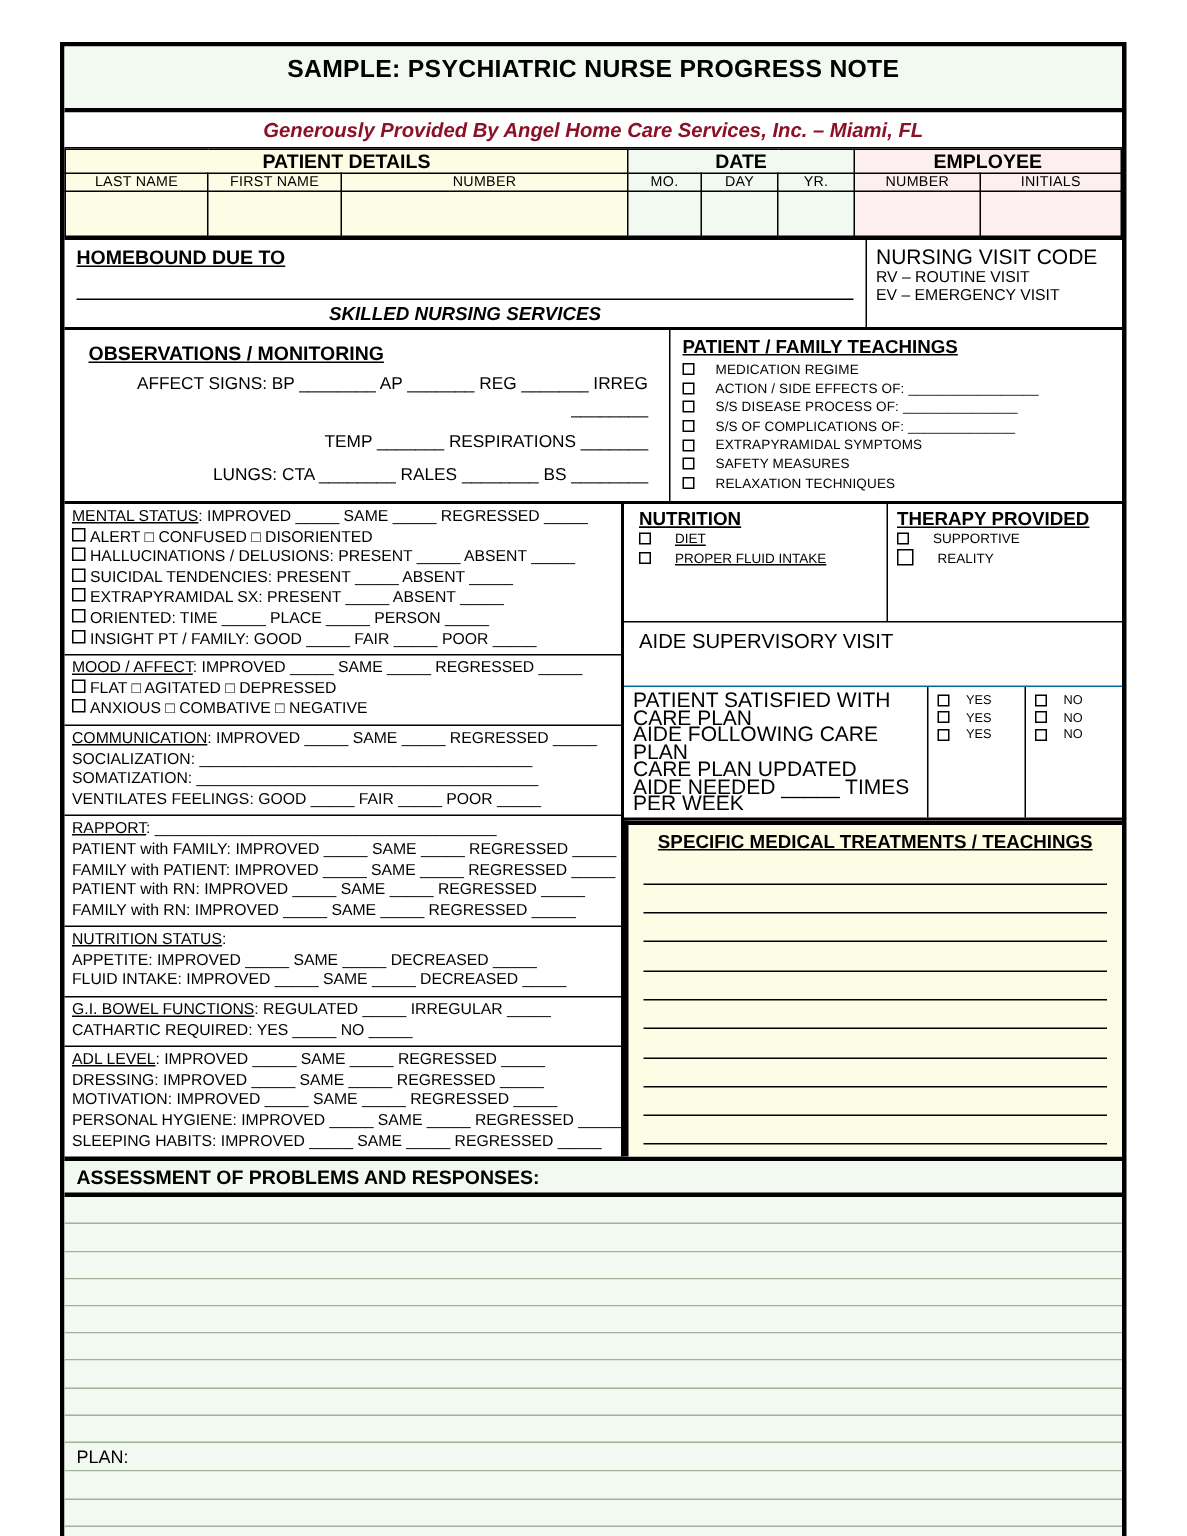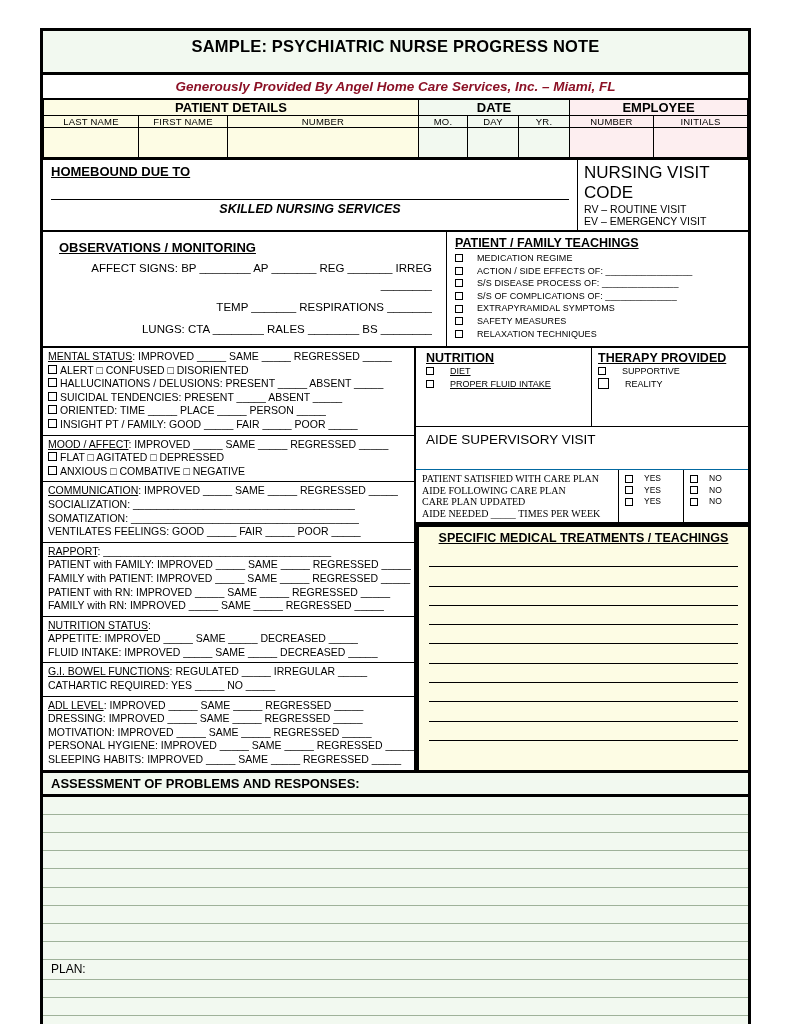--- a/index.html
+++ b/index.html
@@ -23,21 +23,21 @@
   .pink{background:#fdeef0;}
   .fillrow{height:30px;}
 
   
   .hb-wrap{display:flex;border-top:2px solid #000;border-bottom:2px solid #000;}
   .hb-left{flex:1;padding:4px 8px 2px 8px;position:relative;border-right:1px solid #000;}
   .hb-title{font-size:13px;font-weight:bold;text-decoration:underline;}
   .hb-line{border-bottom:1px solid #000;height:14px;margin-top:6px;}
   .hb-sns{text-align:center;font-style:italic;font-weight:bold;font-size:12.5px;padding-top:2px;}
   .hb-right{width:158px;padding:3px 6px;font-size:10.5px;}
-  .hb-right .nvc{font-size:17px;font-weight:normal;}
+  .hb-right .nvc{font-size:14px;font-weight:normal;}
 
   
   .obs-wrap{display:flex;border-bottom:2px solid #000;}
   .obs-left{flex:1;padding:8px 8px 8px 8px;border-right:1px solid #000;}
   .obs-title{font-size:13px;font-weight:bold;text-decoration:underline;padding-left:8px;}
   .vs{font-size:11.5px;margin-top:5px;text-align:right;padding-right:6px;line-height:17px;}
   .obs-right{width:287px;padding:4px 6px 4px 8px;}
   .pf-title{font-size:12.5px;font-weight:bold;text-decoration:underline;}
   .chk-list{margin-top:2px;}
   .chk-row{font-size:9px;line-height:12.6px;display:flex;align-items:center;letter-spacing:.1px;}
@@ -57,21 +57,21 @@
   
   .nt-row{display:flex;border-bottom:1px solid #000;height:78px;}
   .nt-a{width:176px;border-right:1px solid #000;padding:3px 10px;box-sizing:border-box;text-decoration:underline;}
   .nt-b{flex:1;padding:3px 6px;box-sizing:border-box;}
   .nt-title{font-size:12.5px;font-weight:bold;text-decoration:underline;}
   .nt-item{font-size:9px;line-height:12.5px;display:flex;align-items:center;}
   .nt-item .box{margin-right:16px;}
   .asv{border-bottom:1px solid #0369a1;padding:5px 6px 5px 10px;font-size:13.5px;height:43px;box-sizing:border-box;}
   .aide-row{display:flex;border-bottom:2px solid #000;}
   .aide-q{flex:1;padding:3px 6px;border-right:1px solid #000;}
-  .aide-q div{font-size:10px;line-height:11.5px;font-family:Liberation Serif, serif;}
+  .aide-q div{font-size:14px;line-height:11.5px;}
   .aide-c{width:58px;padding:3px 0 3px 6px;border-right:1px solid #000;}
   .aide-c:last-child{border-right:none;}
   .aide-c div{font-size:8.5px;line-height:11.5px;display:flex;align-items:center;}
   .aide-c .box{margin-right:11px;}
   .smt{flex:1;background:#fdfce4;border-top:3px solid #000;border-left:3px solid #000;
        padding:3px 10px 0 10px;box-sizing:border-box;}
   .smt-title{text-align:center;font-size:12.5px;font-weight:bold;text-decoration:underline;
              padding:1px 0 3px;}
   .smt-line{border-bottom:1.4px solid #000;height:18.3px;}
 
@@ -177,20 +177,21 @@
   </div>
 
   <div class="mid">
     <div class="mid-left">
 
       <div class="blk">
         <div class="l"><span class="u">MENTAL STATUS</span><span>: IMPROVED _____ SAME _____ REGRESSED _____</span></div>
         <div class="l"><span class="cb"></span><span>ALERT □ CONFUSED □ DISORIENTED</span></div>
         <div class="l"><span class="cb"></span><span>HALLUCINATIONS / DELUSIONS: PRESENT _____ ABSENT _____</span></div>
         <div class="l"><span class="cb"></span><span>SUICIDAL TENDENCIES: PRESENT _____ ABSENT _____</span></div>
+        <div class="l"><span class="cb"></span><span>EXTRAPYRAMIDAL SX: PRESENT _____ ABSENT _____</span></div>
         <div class="l"><span class="cb"></span><span>ORIENTED: TIME _____ PLACE _____ PERSON _____</span></div>
         <div class="l"><span class="cb"></span><span>INSIGHT PT / FAMILY: GOOD _____ FAIR _____ POOR _____</span></div>
       </div>
 
       <div class="blk">
         <div class="l"><span class="u">MOOD / AFFECT</span><span>: IMPROVED _____ SAME _____ REGRESSED _____</span></div>
         <div class="l"><span class="cb"></span><span>FLAT □  AGITATED □  DEPRESSED</span></div>
         <div class="l"><span class="cb"></span><span>ANXIOUS □  COMBATIVE □  NEGATIVE</span></div>
       </div>
 

